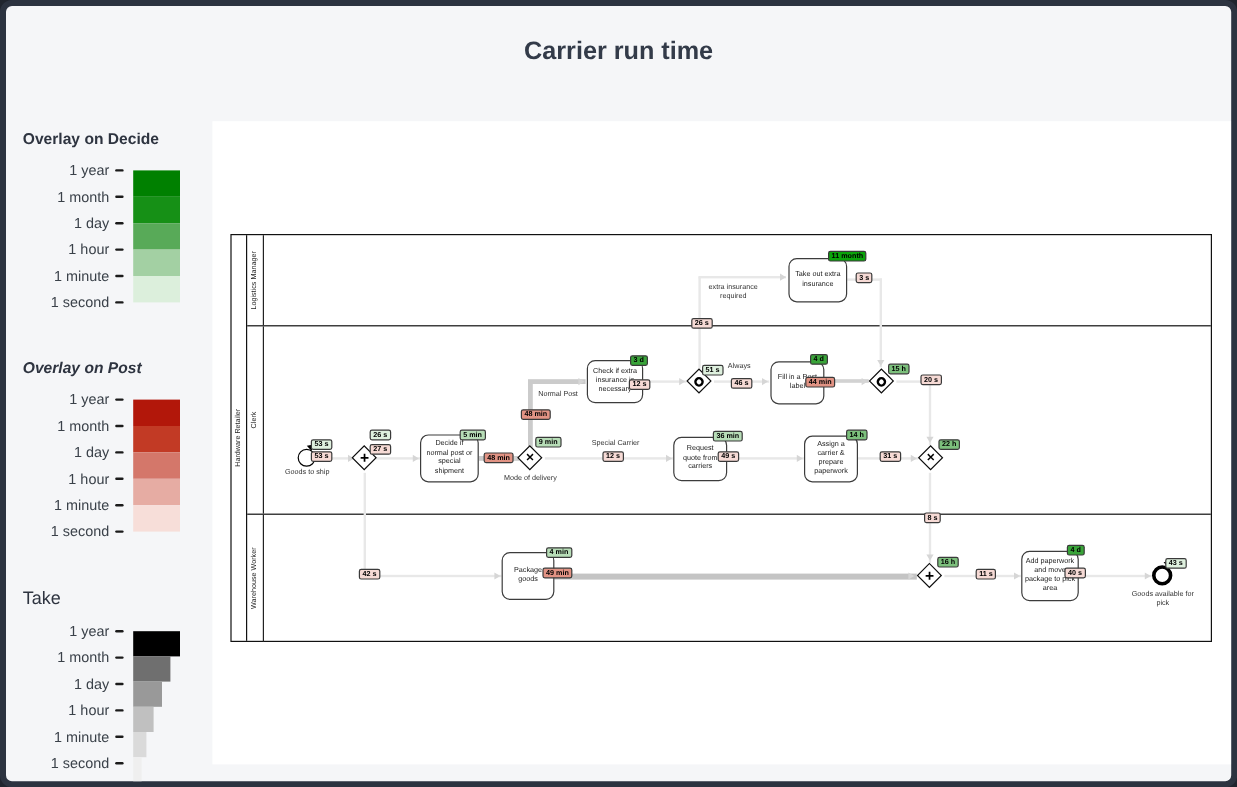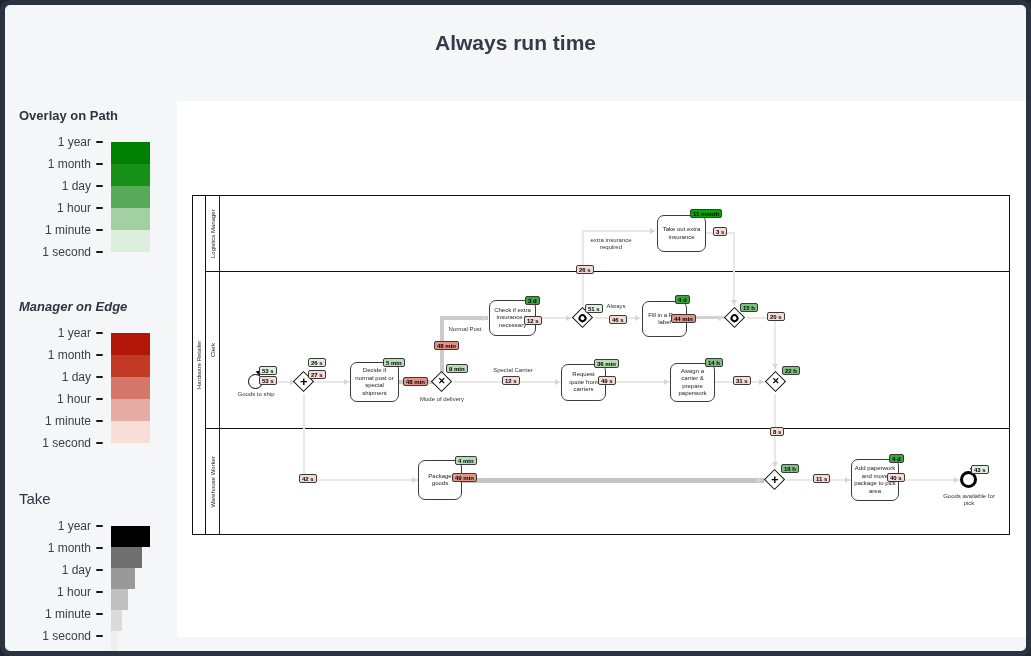--- a/index.html
+++ b/index.html
@@ -59,26 +59,26 @@
   .badge { position:absolute; height:9px; line-height:8px; padding:0 2px; font-size:6px; font-weight:600;
            color:#000; border:1px solid #3a3a3a; border-radius:2px; white-space:nowrap; z-index:5; }
   .g1 { background:#0aa30a; } .g2 { background:#39a439; } .g3 { background:#7cc07c; }
   .g4 { background:#b7ddb7; } .g5 { background:#def0de; }
   .r2 { background:#e29384; } .r5 { background:#f6dad5; }
 </style>
 </head>
 <body>
 
 <div class="frame">
-  <div class="title">Always run time</div>
+  <div class="title">Carrier run time</div>
 
   <div class="legend">
 
     <div>
-      <div class="lg-title">Overlay on Path</div>
+      <div class="lg-title">Overlay on Decide</div>
       <div class="lg-body" style="height:144px;">
         <div class="lg-row">
             <span class="lg-lab">1 year</span>
             <span class="lg-tick"></span>
           </div>
         <div class="lg-row">
             <span class="lg-lab">1 month</span>
             <span class="lg-tick"></span>
           </div>
         <div class="lg-row">
@@ -101,21 +101,21 @@
           <div class="lg-seg" style="background:#008000;"></div>
           <div class="lg-seg" style="background:#169016;"></div>
           <div class="lg-seg" style="background:#58aa58;"></div>
           <div class="lg-seg" style="background:#a3d0a3;"></div>
           <div class="lg-seg" style="background:#dcefdc;"></div>
         </div>
       </div>
     </div>
 
     <div style="margin-top:24px;">
-      <div class="lg-title italic">Manager on Edge</div>
+      <div class="lg-title italic">Overlay on Post</div>
       <div class="lg-body" style="height:144px;">
         <div class="lg-row">
             <span class="lg-lab">1 year</span>
             <span class="lg-tick"></span>
           </div>
         <div class="lg-row">
             <span class="lg-lab">1 month</span>
             <span class="lg-tick"></span>
           </div>
         <div class="lg-row">

